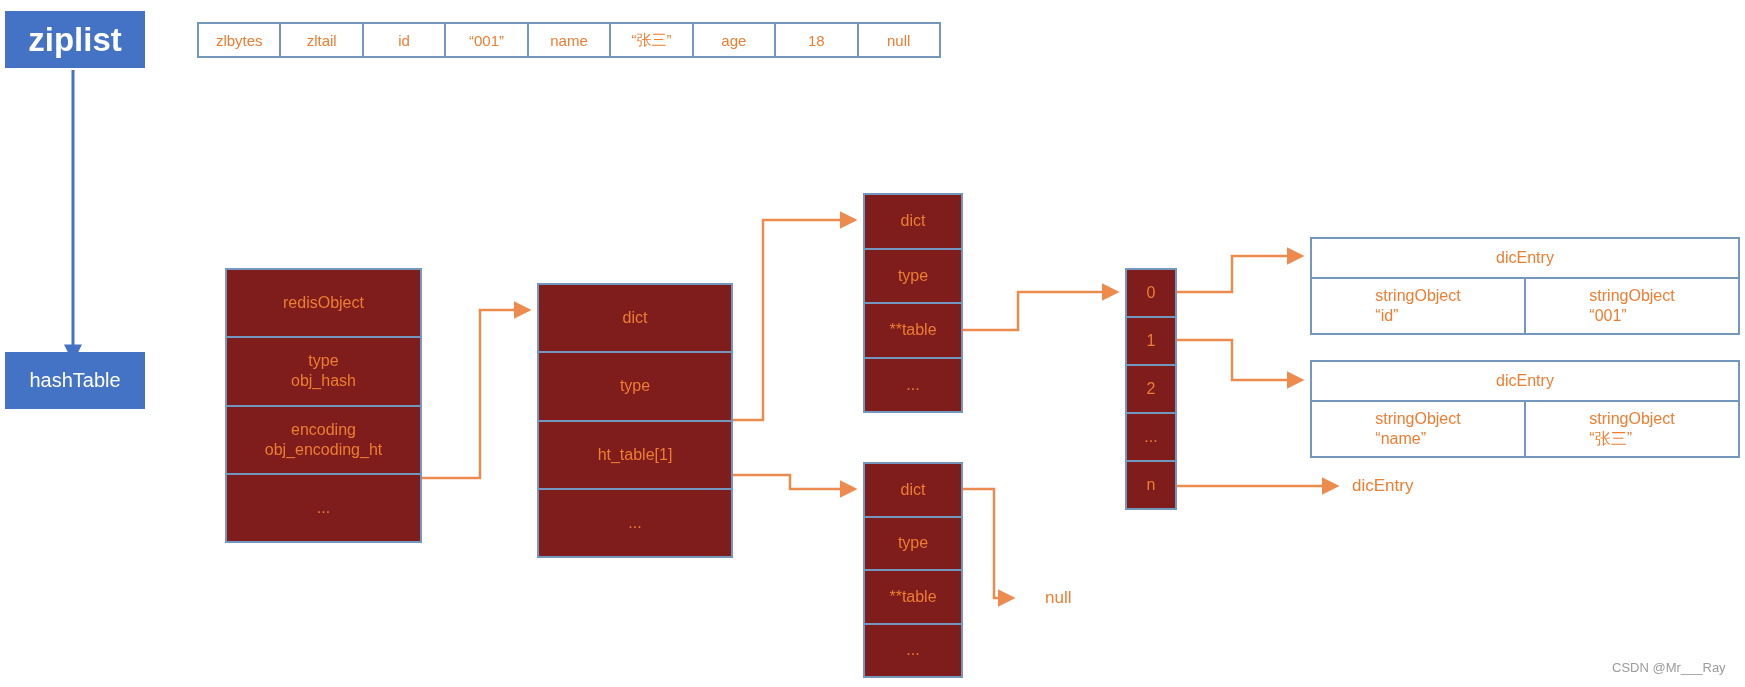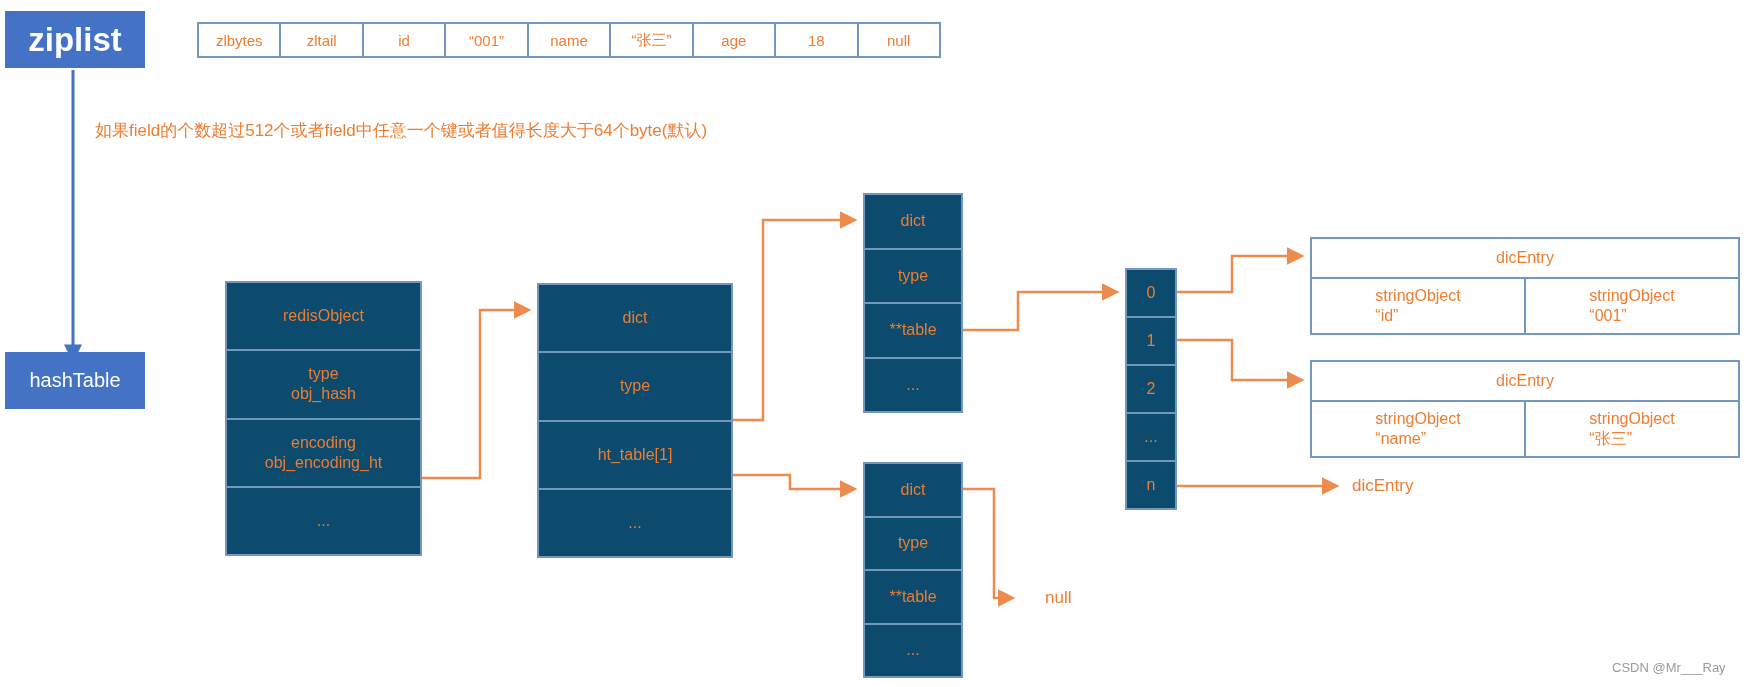--- a/index.html
+++ b/index.html
@@ -34,28 +34,28 @@
   .ziprow{position:absolute;left:197px;top:22px;width:744px;height:36px;display:flex;border-radius:7px;}
   .zipcell{
     flex:1;border:2px solid var(--border-blue);margin-left:-2px;background:#fff;
     display:flex;align-items:center;justify-content:center;
     color:var(--accent-orange);font-size:15px;white-space:nowrap;
   }
   .zipcell:first-child{margin-left:0;}
 
   .vtable{position:absolute;display:flex;flex-direction:column;}
   .vcell{
-    flex:1;border:2px solid var(--border-blue);margin-top:-2px;background:#0c4a6e;
+    flex:1;border:2px solid var(--border-blue);margin-top:-2px;background:#7f1d1d;
     display:flex;align-items:center;justify-content:center;
     color:var(--accent-orange);font-size:16px;line-height:20px;
     white-space:pre-line;text-align:center;
   }
   .vcell:first-child{margin-top:0;}
 
-  #redis-object-table{left:225px;top:281px;width:197px;height:275px;}
+  #redis-object-table{left:225px;top:268px;width:197px;height:275px;}
   #dict-main-table{left:537px;top:283px;width:196px;height:275px;}
   #dict-top-table{left:863px;top:193px;width:100px;height:220px;}
   #dict-bottom-table{left:863px;top:462px;width:100px;height:216px;}
   #hash-bucket{left:1125px;top:268px;width:52px;height:242px;}
 
   .bucket-title{
     position:absolute;left:1085px;top:173px;width:132px;text-align:center;
     color:var(--accent-orange);font-size:16px;line-height:24px;
   }
 
@@ -115,21 +115,20 @@
     <div class="zipcell">zltail</div>
     <div class="zipcell">id</div>
     <div class="zipcell">“001”</div>
     <div class="zipcell">name</div>
     <div class="zipcell">“张三”</div>
     <div class="zipcell">age</div>
     <div class="zipcell">18</div>
     <div class="zipcell">null</div>
   </div>
 
-  <div class="condition">如果field的个数超过512个或者field中任意一个键或者值得长度大于64个byte(默认)</div>
 
   <div class="bluebox" id="hashtable-box">
     <span>hashTable</span>
   </div>
 
   <div class="vtable" id="redis-object-table">
     <div class="vcell">redisObject</div>
     <div class="vcell">type
 obj_hash</div>
     <div class="vcell">encoding

